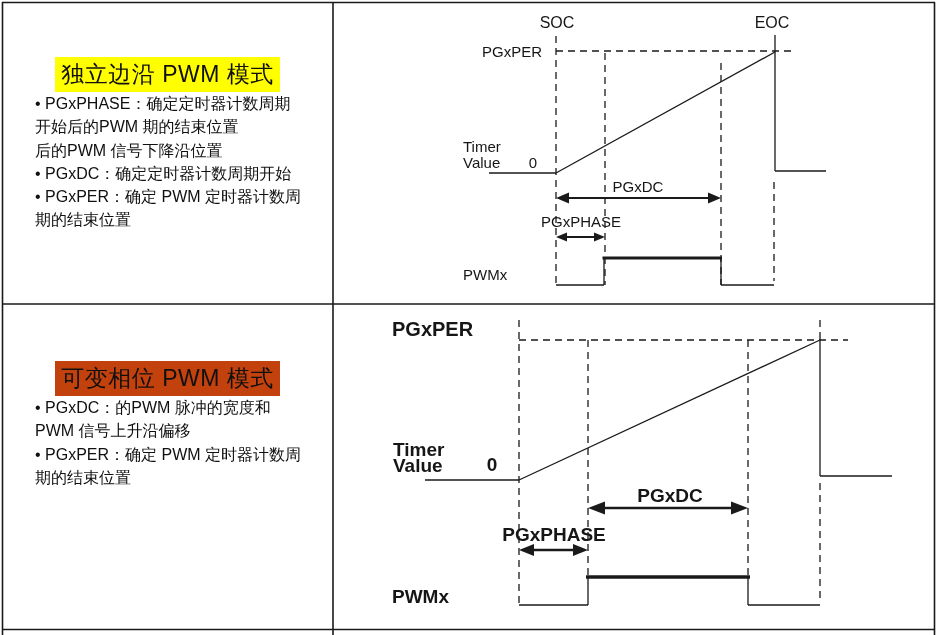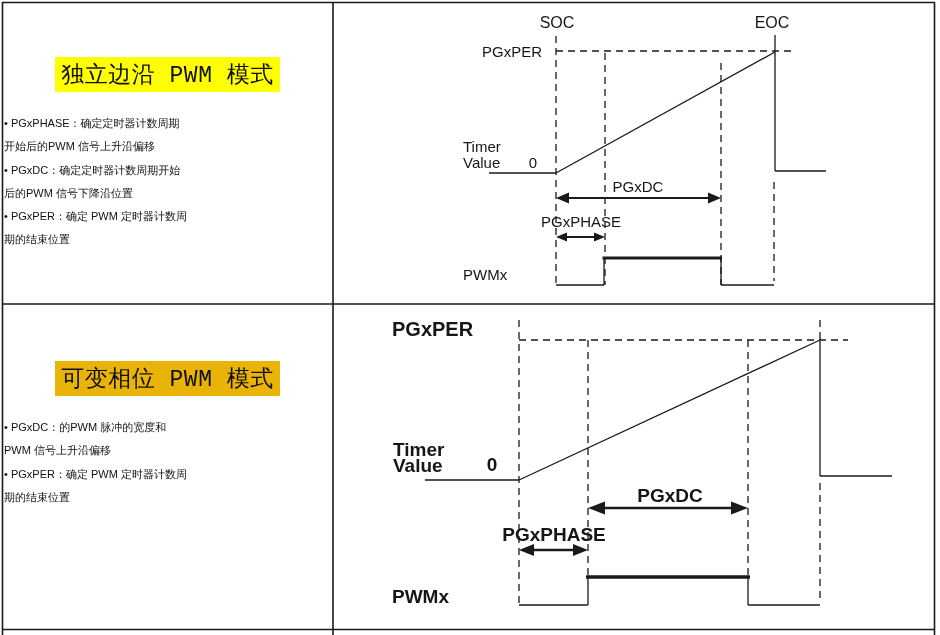--- a/index.html
+++ b/index.html
@@ -10,46 +10,46 @@
   svg.layer { position:absolute; left:0; top:0; }
   svg text { font-family:"Liberation Sans", sans-serif; fill:#161616; }
   svg text.t1 { font-size:15px; font-weight:400; }
   svg text.t1big { font-size:16px; font-weight:400; }
   svg text.t2 { font-size:19px; font-weight:700; }
   svg text.t2big { font-size:20px; font-weight:700; }
 
   .sec { position:absolute; left:4px; width:327px; color:#101010; }
   #sec1 { top:57px; }
   #sec2 { top:361px; }
-  .sec .ttl { text-align:center;font-family:Liberation Mono, monospace; }
+  .sec .ttl { text-align:center; }
   .sec .ttl span { display:inline-block; font-size:23px; letter-spacing:0.5px; padding:2px 6px; }
-  .sec .body { margin-top:20px; font-size:11px; line-height:23.3px; white-space:nowrap; }
+  .sec .body { margin-top:0; font-size:16px; line-height:23.3px; white-space:nowrap;padding-left:31px; }
 </style>
 </head>
 <body>
 
 <div class="canvas">
 
   <div class="sec" id="sec1">
     <div class="ttl">
       <span style="background: rgb(255, 255, 0);">独立边沿 PWM 模式</span>
     </div>
     <div class="body">
       <div>• PGxPHASE：确定定时器计数周期</div>
-      <div>开始后的PWM 信号上升沿偏移</div>
+      <div>开始后的PWM 期的结束位置</div>
+      <div>后的PWM 信号下降沿位置</div>
       <div>• PGxDC：确定定时器计数周期开始</div>
-      <div>后的PWM 信号下降沿位置</div>
       <div>• PGxPER：确定 PWM 定时器计数周</div>
       <div>期的结束位置</div>
     </div>
   </div>
 
   <div class="sec" id="sec2">
     <div class="ttl">
-      <span style="background: #eab308;">可变相位 PWM 模式</span>
+      <span style="background: #c2410c;">可变相位 PWM 模式</span>
     </div>
     <div class="body">
       <div>• PGxDC：的PWM 脉冲的宽度和</div>
       <div>PWM 信号上升沿偏移</div>
       <div>• PGxPER：确定 PWM 定时器计数周</div>
       <div>期的结束位置</div>
     </div>
   </div>
 
   <svg class="layer" width="940" height="635" viewBox="0 0 940 635">

